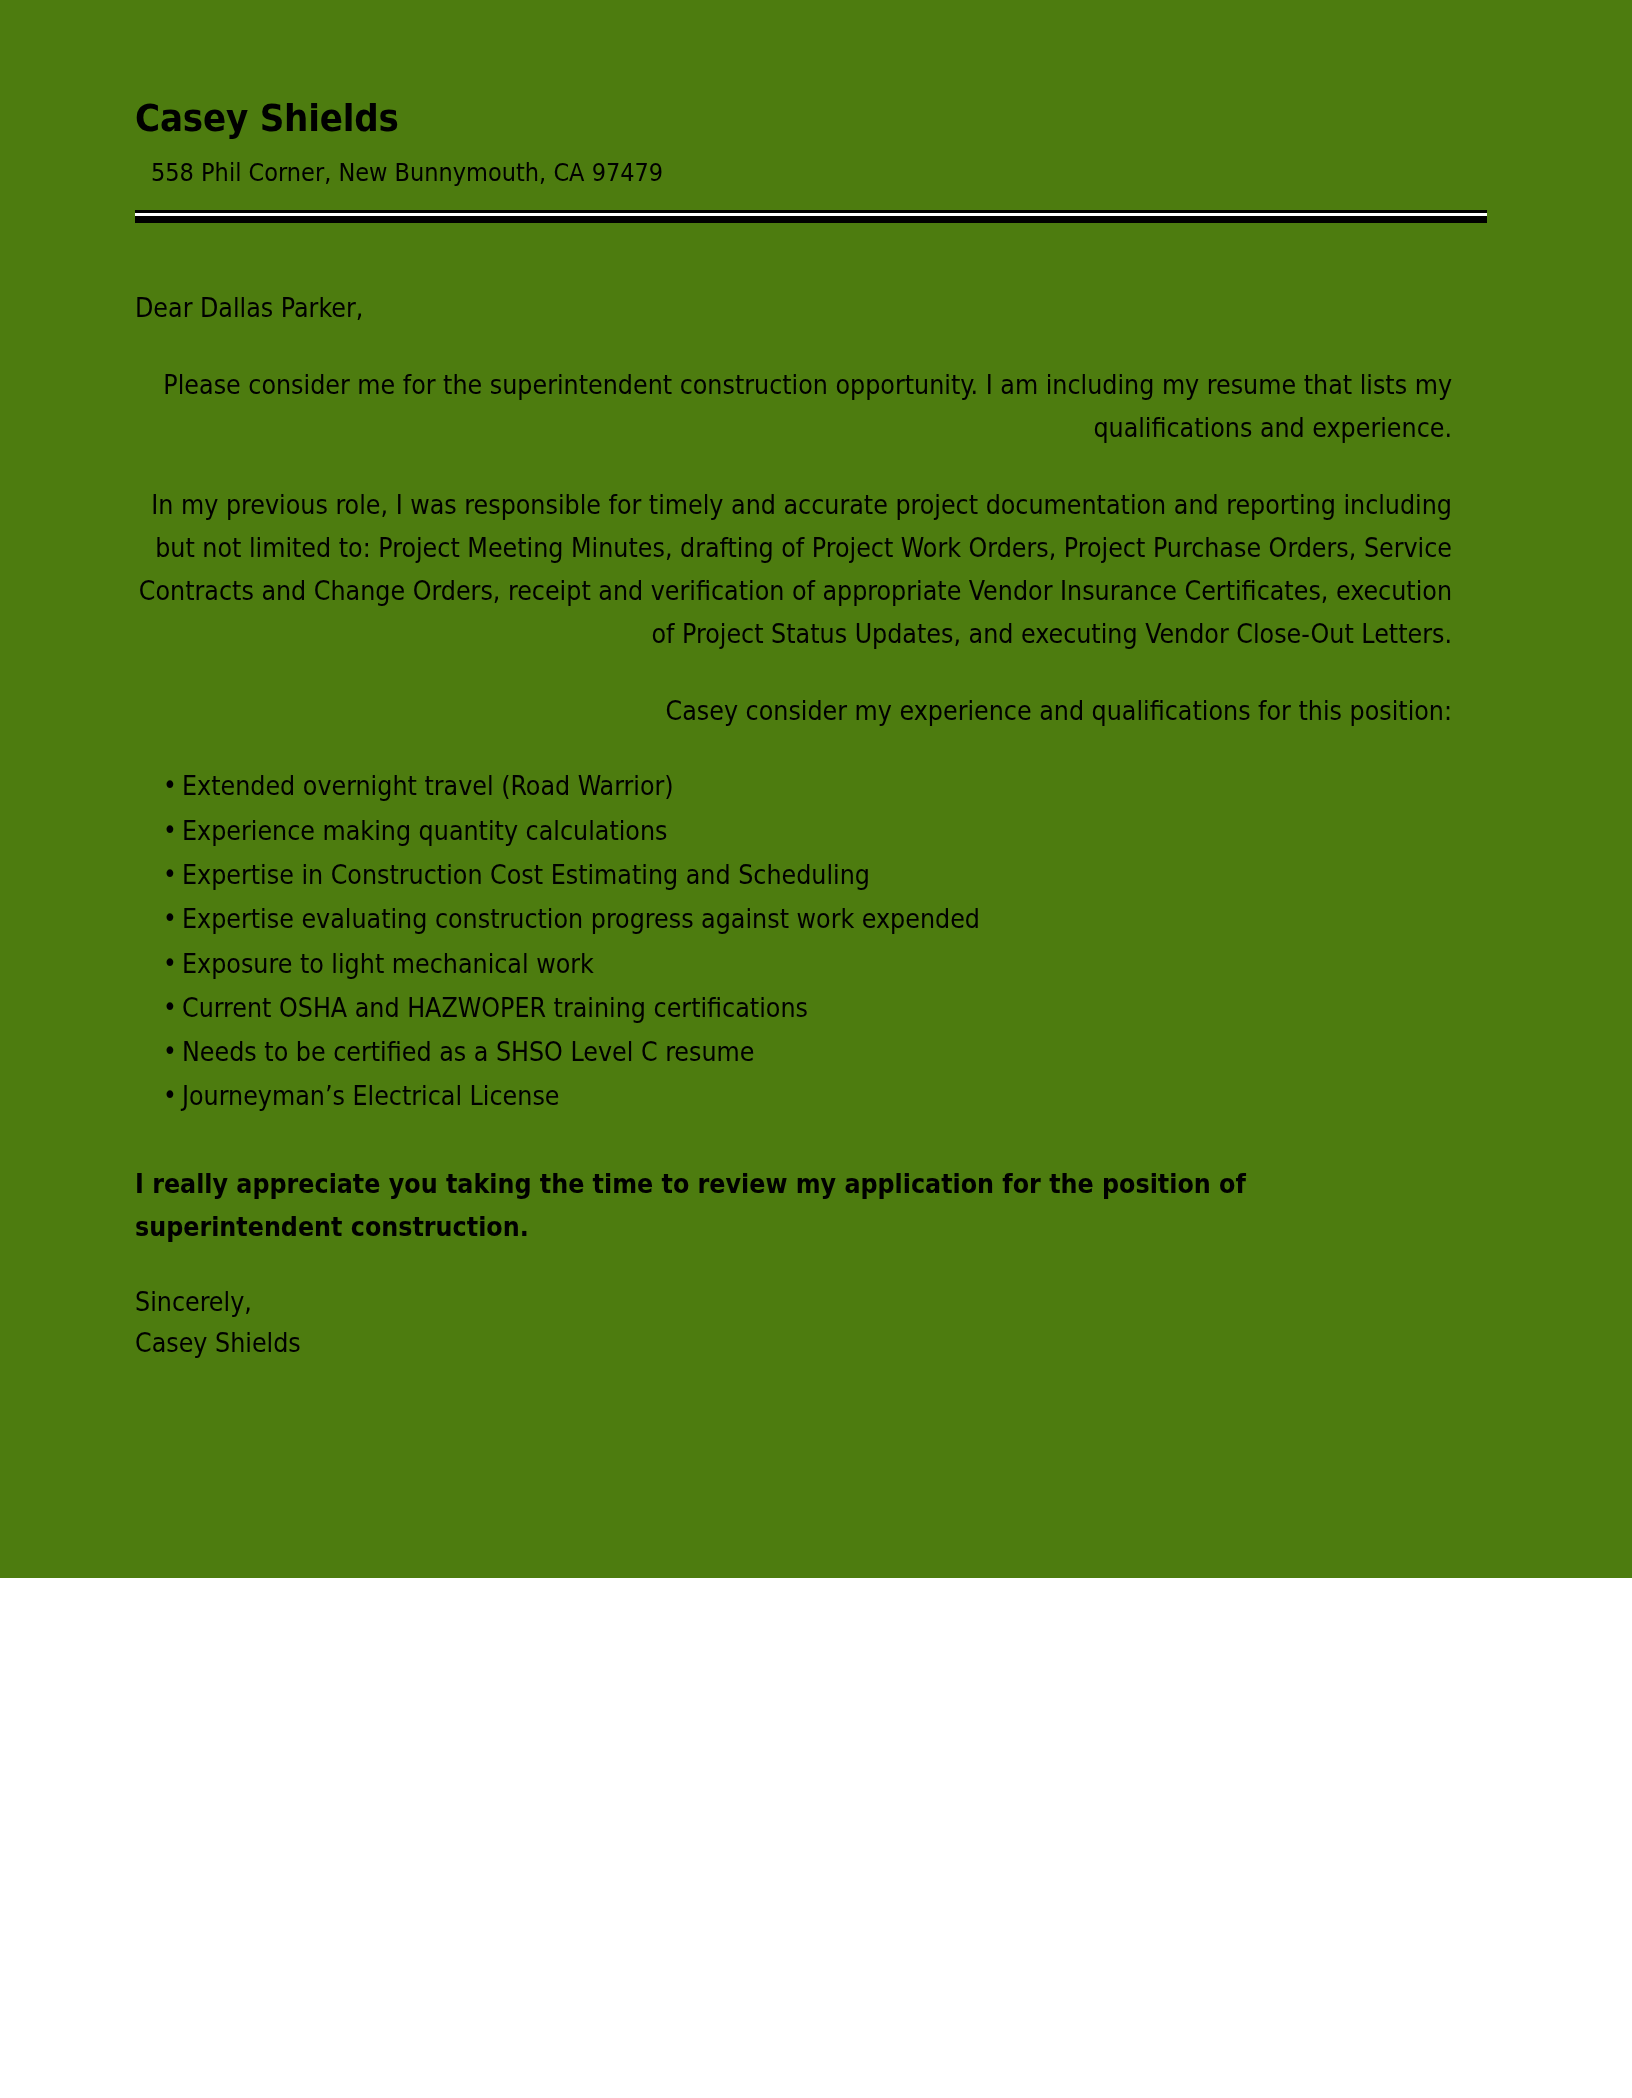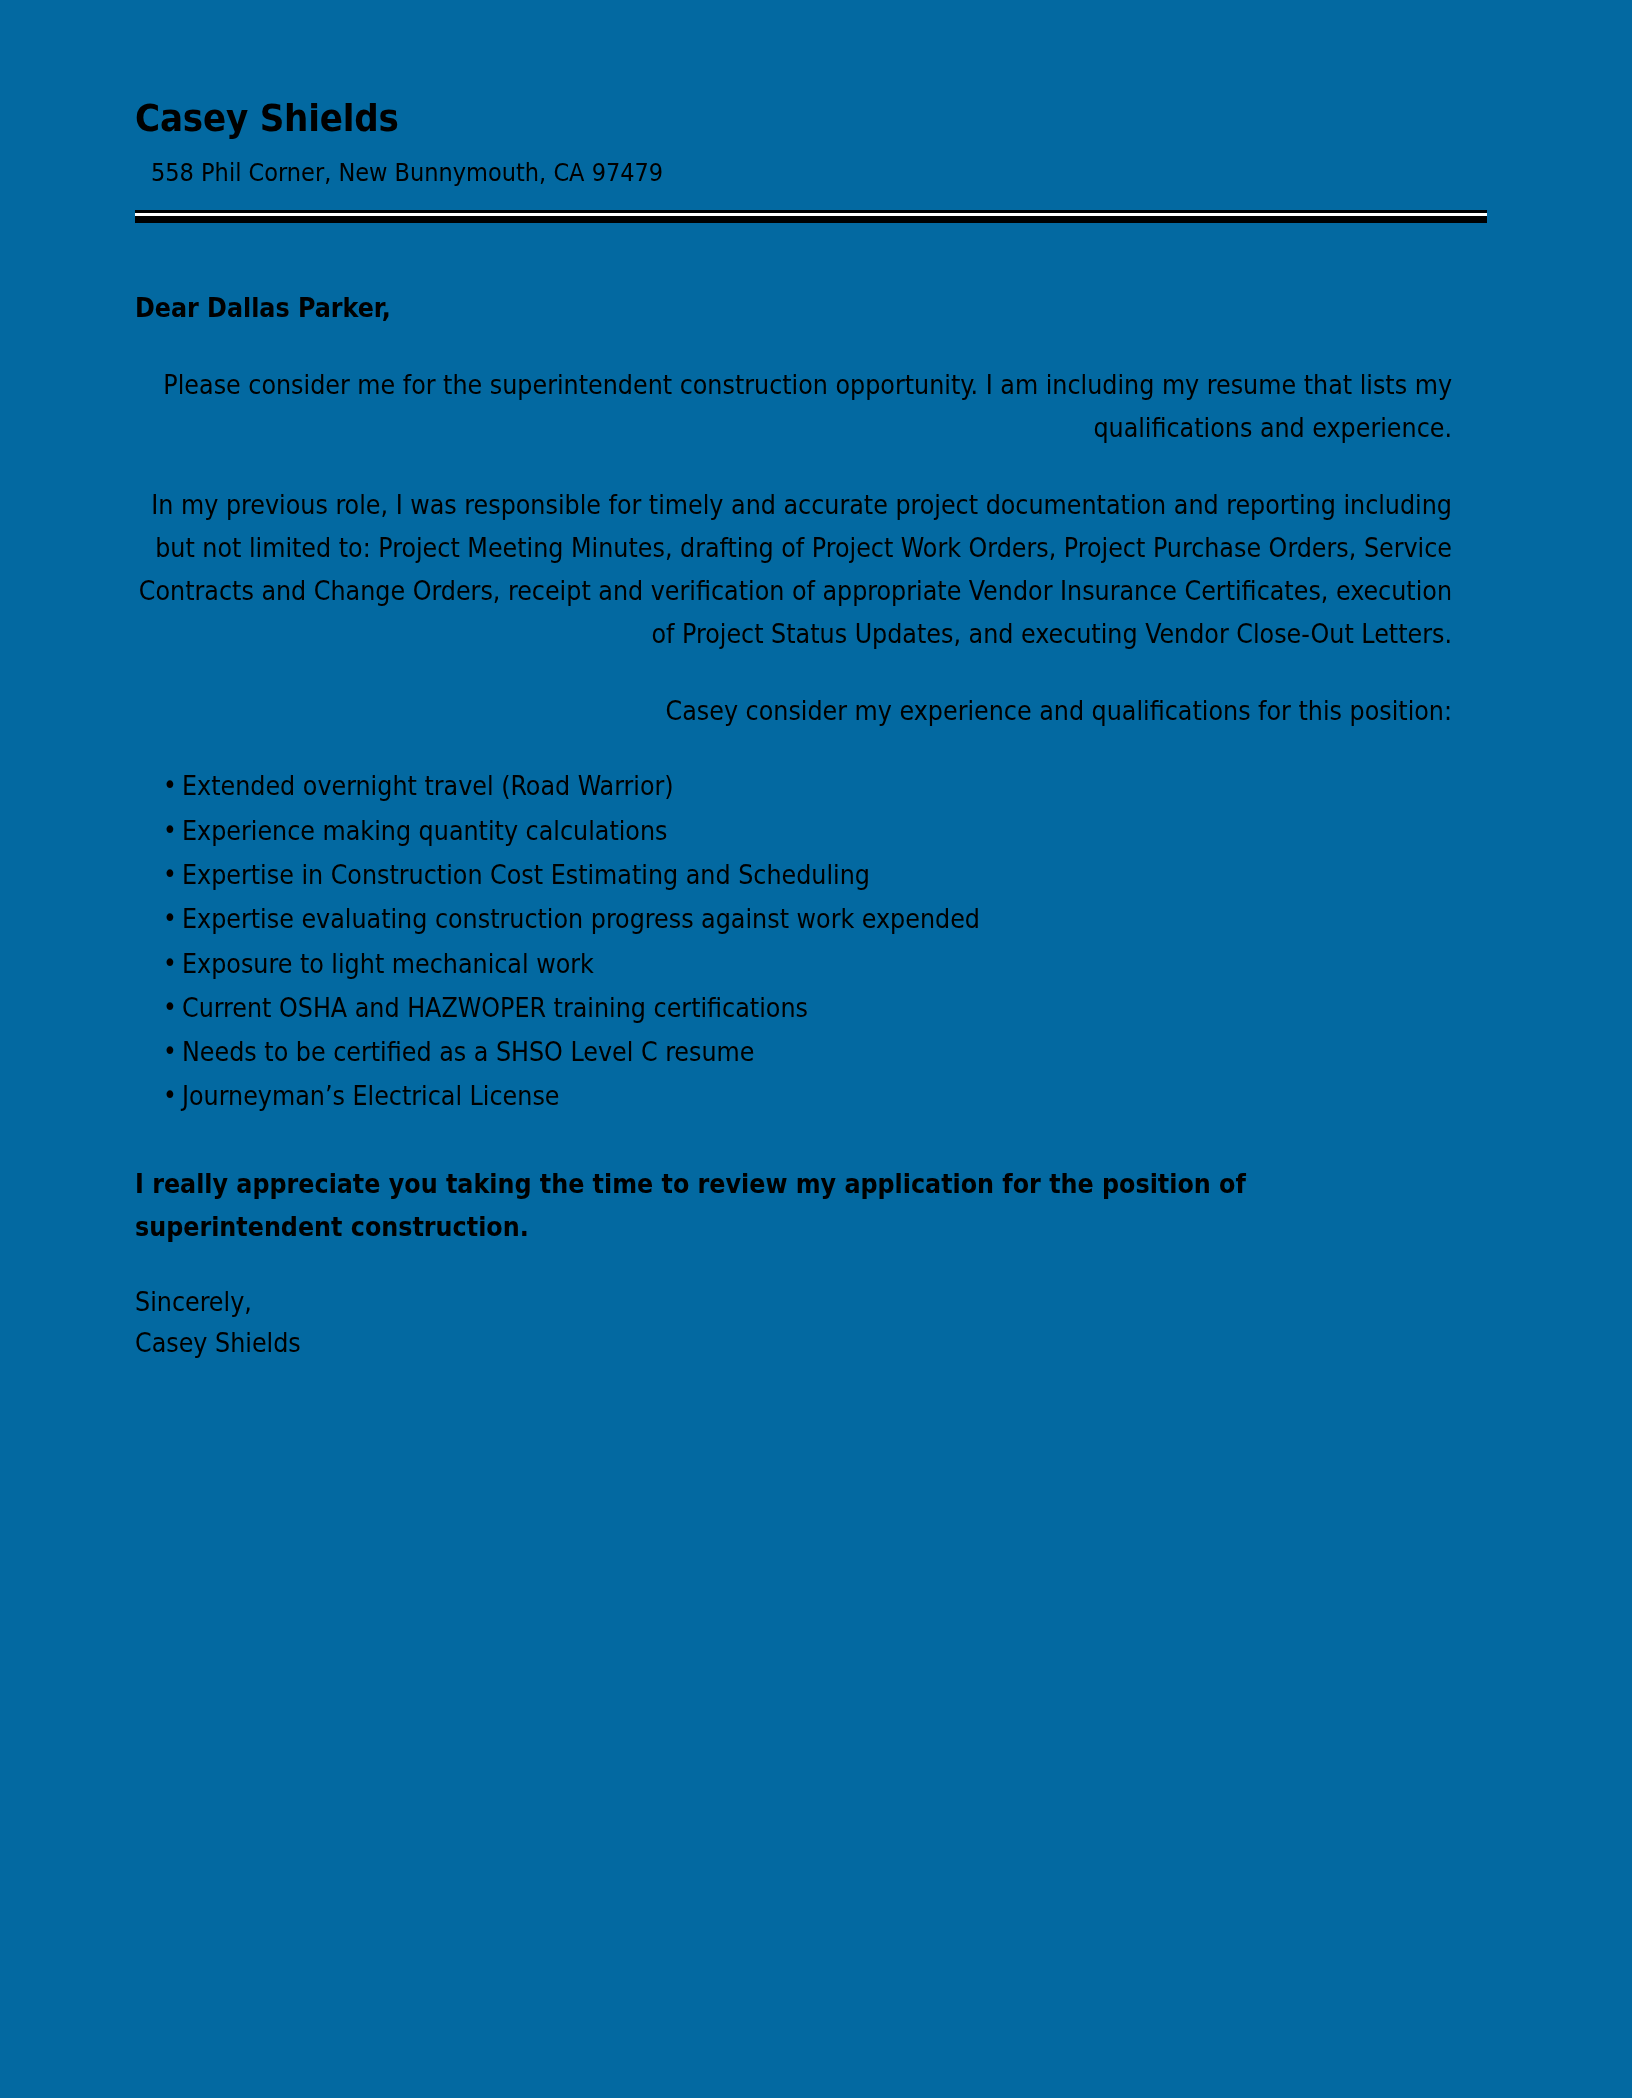--- a/index.html
+++ b/index.html
@@ -5,22 +5,22 @@
 <style>
   html, body {
     margin: 0;
     padding: 0;
     background: #ffffff;
   }
 
   .page {
     position: relative;
     width: 1632px;
-    height: 2098px;
-    background: #0369a1;
+    height: 1578px;
+    background: #4d7c0f;
     margin: 0 auto;
     box-sizing: border-box;
     padding: 0;
     overflow: hidden;
     font-family: "Liberation Sans", sans-serif;
     color: #000000;
   }
 
   .content {
     position: absolute;
@@ -78,21 +78,21 @@
   .letter-body {
     margin-top: 64px;
     width: 1317px;
     font-family: "DejaVu Sans Condensed", "Liberation Sans Narrow", "Liberation Sans", sans-serif;
     font-size: 26.5px;
     line-height: 1.62;
     color: #000000;
   }
 
   .salutation {
-    font-weight: bold;
+    font-weight: normal;
     margin: 0 0 34px 0;
   }
 
   .para {
     margin: 0 0 34px 0;
     text-align: right;
   }
 
   .bullet-list {
     list-style: none;

